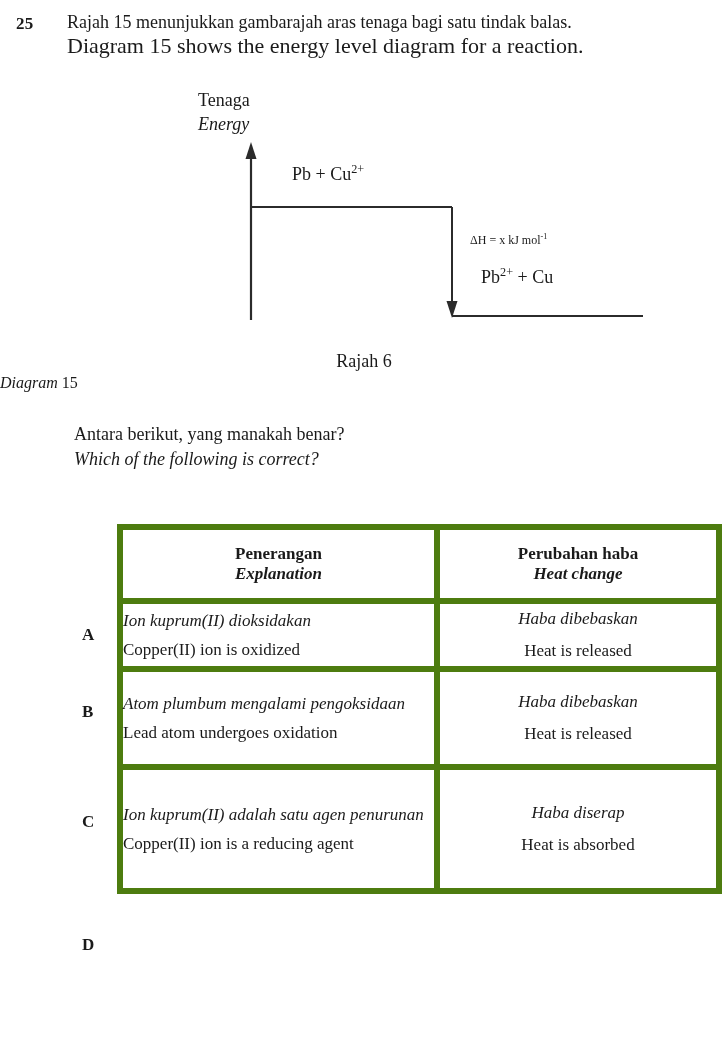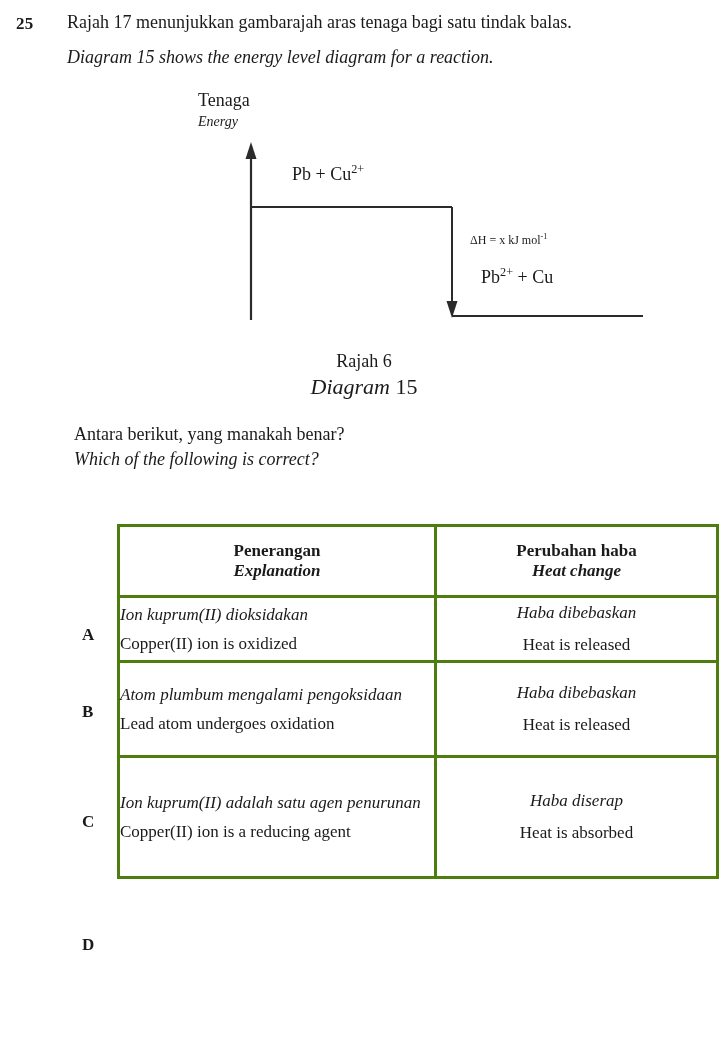--- a/index.html
+++ b/index.html
@@ -34,23 +34,22 @@
   .stem-my {
     position: absolute;
     left: 67px;
     top: 12px;
     font-size: 18px;
     white-space: nowrap;
   }
   .stem-en {
     position: absolute;
     left: 67px;
-    top: 47px;
-    font-size: 18px;
-    font-style: italic;
+    top: 33px;
+    font-size: 22px;
     white-space: nowrap;
   }
 
   
   .diagram {
     position: absolute;
     left: 0;
     top: 85px;
     width: 580px;
     height: 250px;
@@ -58,21 +57,21 @@
   .axis-label-my {
     position: absolute;
     left: 198px;
     top: 5px;
     font-size: 18px;
   }
   .axis-label-en {
     position: absolute;
     left: 198px;
     top: 29px;
-    font-size: 14px;
+    font-size: 18px;
     font-style: italic;
   }
   .reactant-label {
     position: absolute;
     left: 292px;
     top: 79px;
     font-size: 18px;
     white-space: nowrap;
   }
   .dh-label {
@@ -108,22 +107,22 @@
     top: 351px;
     width: 728px;
     text-align: center;
     font-size: 18px;
   }
   .caption-en {
     position: absolute;
     left: 0;
     top: 374px;
     width: 728px;
-    text-align: center;
-    font-size: 22px;
+    text-align: left;
+    font-size: 16px;
     font-style: italic;
   }
   .caption-en .num { font-style: normal; }
 
   
   .prompt-my {
     position: absolute;
     left: 74px;
     top: 424px;
     font-size: 18px;
@@ -141,21 +140,21 @@
   
   .answer-table {
     position: absolute;
     left: 117px;
     top: 524px;
     width: 599px;
     border-collapse: collapse;
     table-layout: fixed;
   }
   .answer-table td, .answer-table th {
-    border: 3px solid #4d7c0f;
+    border: 6px solid #4d7c0f;
     padding: 0;
     vertical-align: middle;
     font-size: 17px;
     font-weight: normal;
   }
   .col-explain { width: 317px; }
   .col-heat    { width: 282px; }
 
   .hdr-cell {
     height: 68px;
@@ -192,21 +191,21 @@
   .opt-b { top: 702px; }
   .opt-c { top: 812px; }
   .opt-d { top: 935px; }
 </style>
 </head>
 <body>
 
 <div class="page">
 
   <div class="q-number">25</div>
-  <div class="stem-my">Rajah 17 menunjukkan gambarajah aras tenaga bagi satu tindak balas.</div>
+  <div class="stem-my">Rajah 15 menunjukkan gambarajah aras tenaga bagi satu tindak balas.</div>
   <div class="stem-en">Diagram 15 shows the energy level diagram for a reaction.</div>
 
   <div class="diagram">
     <svg width="728" height="250" viewBox="0 0 728 250" aria-hidden="true">
 
       <line x1="251" y1="68" x2="251" y2="235" stroke="#2b2b2b" stroke-width="2.2"></line>
       <polygon points="251,57 245.5,74 256.5,74" fill="#2b2b2b"></polygon>
 
       <line x1="251" y1="122" x2="452" y2="122" stroke="#2b2b2b" stroke-width="2"></line>
 

